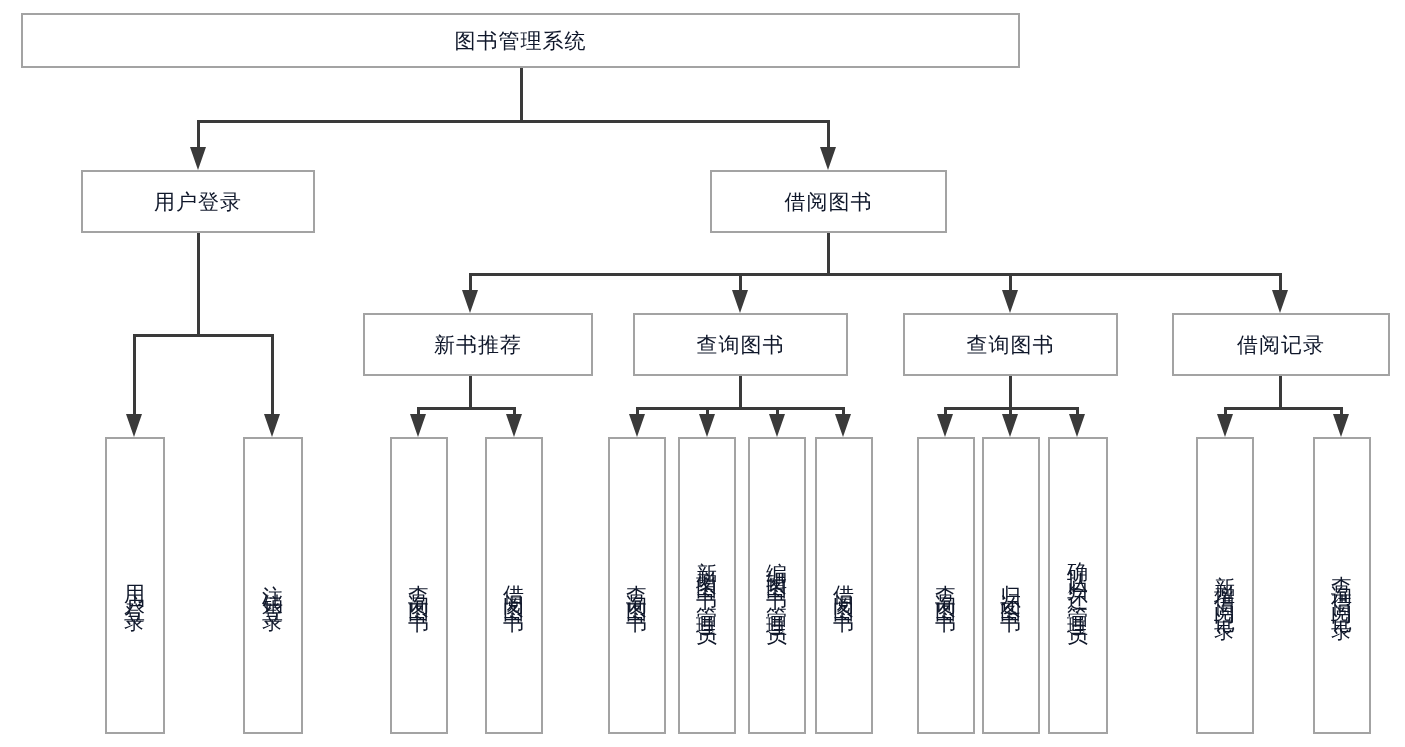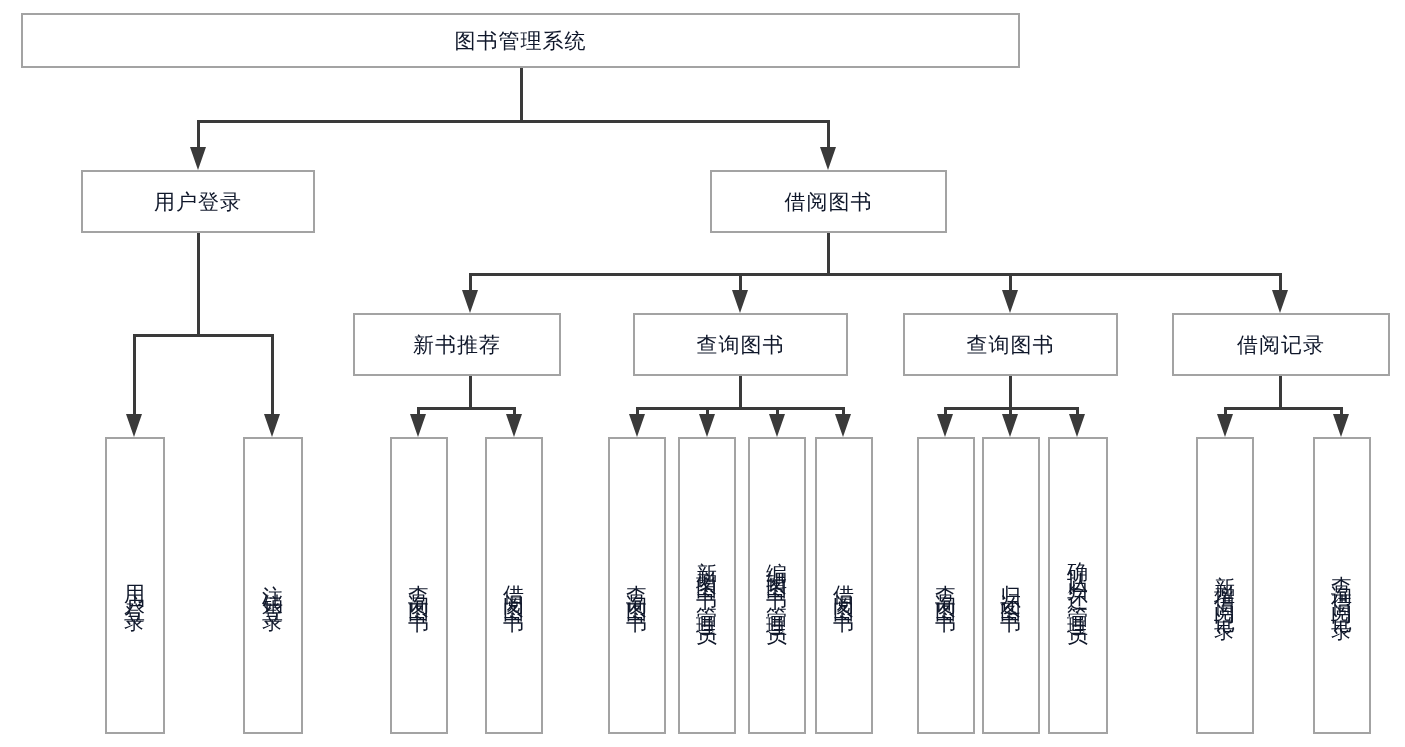--- a/index.html
+++ b/index.html
@@ -37,21 +37,21 @@
   </div>
 
   <div class="box h" style="left:81px;top:170px;width:234px;height:63px">
     <span>用户登录</span>
   </div>
 
   <div class="box h" style="left:710px;top:170px;width:237px;height:63px">
     <span>借阅图书</span>
   </div>
 
-  <div class="box h" style="left:353px;top:313px;width:208px;height:63px">
+  <div class="box h" style="left:363px;top:313px;width:230px;height:63px">
     <span>新书推荐</span>
   </div>
 
   <div class="box h" style="left:633px;top:313px;width:215px;height:63px">
     <span>查询图书</span>
   </div>
 
   <div class="box h" style="left:903px;top:313px;width:215px;height:63px">
     <span>查询图书</span>
   </div>

